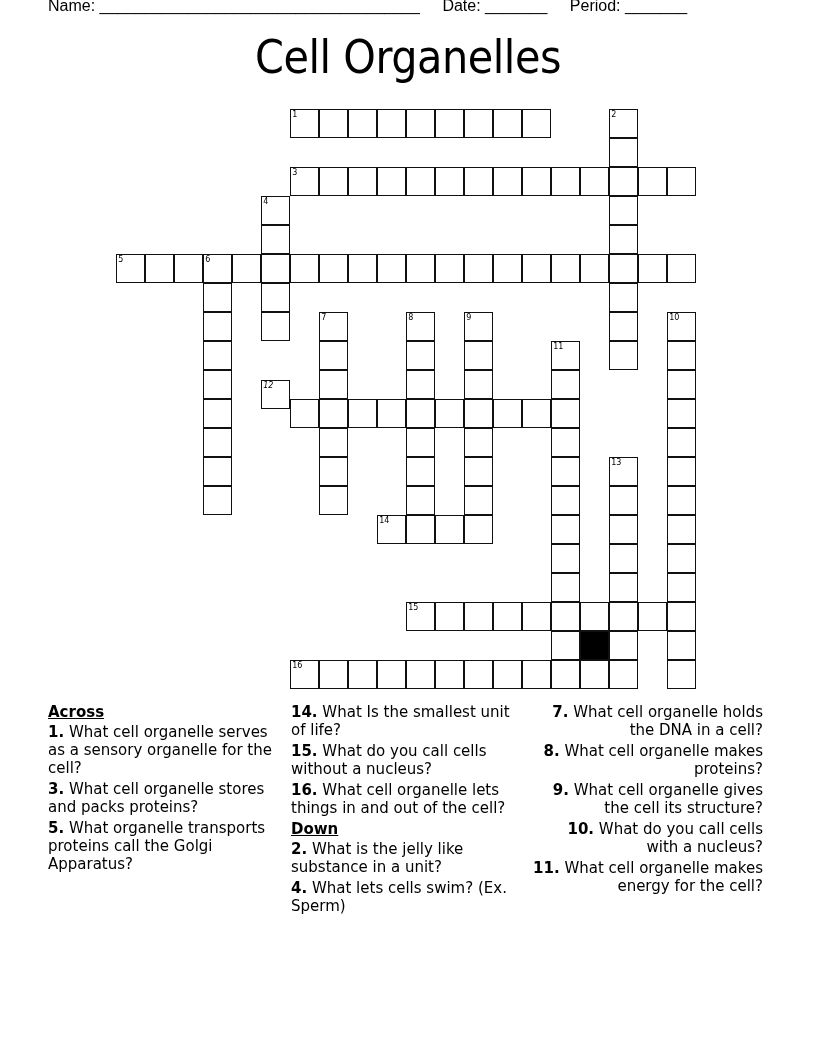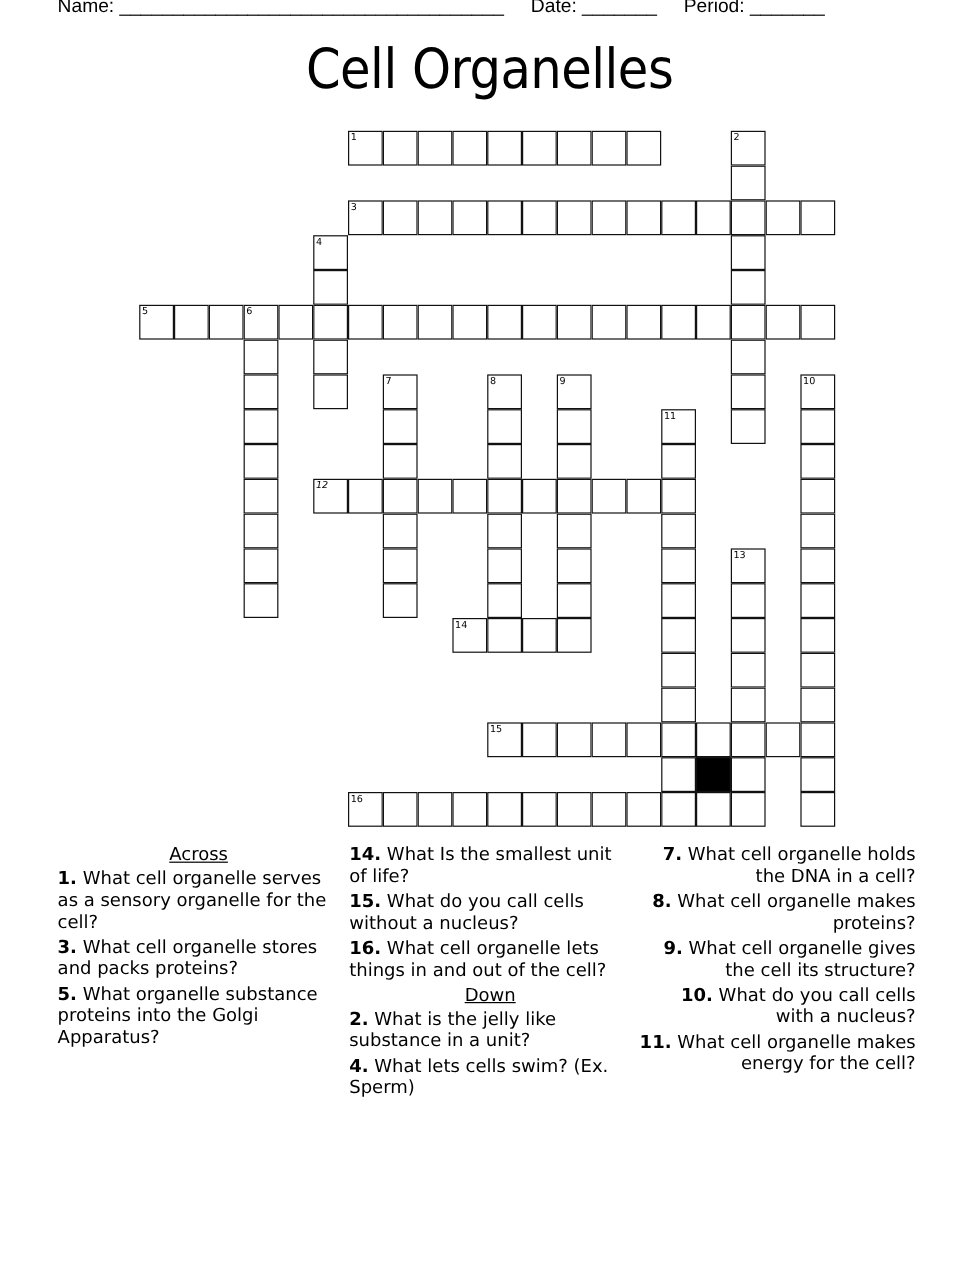--- a/index.html
+++ b/index.html
@@ -8,21 +8,21 @@
   .header-line span { margin-right: 18px; }
   .title { position: absolute; top: 30px; left: 0; width: 816px; text-align: center; font-family: "DejaVu Sans", sans-serif; font-size: 46px; font-weight: normal; letter-spacing: -0.5px; transform: scaleX(0.9); }
   .grid { position: absolute; left: 0; top: 0; width: 816px; height: 700px; }
   .cell { position: absolute; width: 29px; height: 29px; box-sizing: border-box; border: 1.5px solid #111; background: #fff; margin-left: -0.75px; margin-top: -0.75px; }
   .cell.black { background: #000; }
   .cell .num { position: absolute; top: 1px; left: 1px; font-family: "DejaVu Sans", sans-serif; font-size: 8px; line-height: 8px; color: #000; }
   .clues { position: absolute; top: 703px; font-family: "DejaVu Sans", sans-serif; font-size: 15px; line-height: 18px; }
   .col1 { left: 48px; width: 235px; }
   .col2 { left: 291px; width: 235px; }
   .col3 { left: 533px; width: 230px; text-align: right; }
-  .clue-heading { font-weight: normal; text-decoration: underline; margin-bottom: 2px; text-align: center; }
+  .clue-heading { font-weight: bold; text-decoration: underline; margin-bottom: 2px; }
   .clue { margin-bottom: 3px; }
   .clue b { font-weight: bold; }
 </style>
 </head>
 <body>
 
 <div class="header-line">
   <span>Name: ____________________________________</span>
   <span>Date: _______</span>
   <span>Period: _______</span>
@@ -156,21 +156,21 @@
     <div class="cell" style="left: 552px; top: 400px;"></div>
     <div class="cell" style="left: 552px; top: 429px;"></div>
     <div class="cell" style="left: 552px; top: 458px;"></div>
     <div class="cell" style="left: 552px; top: 487px;"></div>
     <div class="cell" style="left: 552px; top: 516px;"></div>
     <div class="cell" style="left: 552px; top: 545px;"></div>
     <div class="cell" style="left: 552px; top: 574px;"></div>
     <div class="cell" style="left: 552px; top: 603px;"></div>
     <div class="cell" style="left: 552px; top: 632px;"></div>
     <div class="cell" style="left: 552px; top: 661px;"></div>
-    <div class="cell" style="left: 262px; top: 400px; font-style: italic;">
+    <div class="cell" style="left: 262px; top: 381px; font-style: italic;">
       <span class="num">12</span>
     </div>
     <div class="cell" style="left: 291px; top: 400px;"></div>
     <div class="cell" style="left: 349px; top: 400px;"></div>
     <div class="cell" style="left: 378px; top: 400px;"></div>
     <div class="cell" style="left: 436px; top: 400px;"></div>
     <div class="cell" style="left: 494px; top: 400px;"></div>
     <div class="cell" style="left: 523px; top: 400px;"></div>
     <div class="cell" style="left: 610px; top: 458px;">
       <span class="num">13</span>
@@ -207,21 +207,21 @@
     <div class="cell" style="left: 494px; top: 661px;"></div>
     <div class="cell" style="left: 523px; top: 661px;"></div>
     <div class="cell" style="left: 581px; top: 661px;"></div>
     <div class="cell black" style="left: 581px; top: 632px;"></div>
   </div>
 
 <div class="clues col1">
   <div class="clue-heading">Across</div>
   <div class="clue"><b>1.</b> <span>What cell organelle serves as a sensory organelle for the cell?</span></div>
   <div class="clue"><b>3.</b> <span>What cell organelle stores and packs proteins?</span></div>
-  <div class="clue"><b>5.</b> <span>What organelle substance proteins into the Golgi Apparatus?</span></div>
+  <div class="clue"><b>5.</b> <span>What organelle transports proteins call the Golgi Apparatus?</span></div>
 </div>
 
 <div class="clues col2">
   <div class="clue"><b>14.</b> <span>What Is the smallest unit of life?</span></div>
   <div class="clue"><b>15.</b> <span>What do you call cells without a nucleus?</span></div>
   <div class="clue"><b>16.</b> <span>What cell organelle lets things in and out of the cell?</span></div>
   <div class="clue-heading">Down</div>
   <div class="clue"><b>2.</b> <span>What is the jelly like substance in a unit?</span></div>
   <div class="clue"><b>4.</b> <span>What lets cells swim? (Ex. Sperm)</span></div>
 </div>

